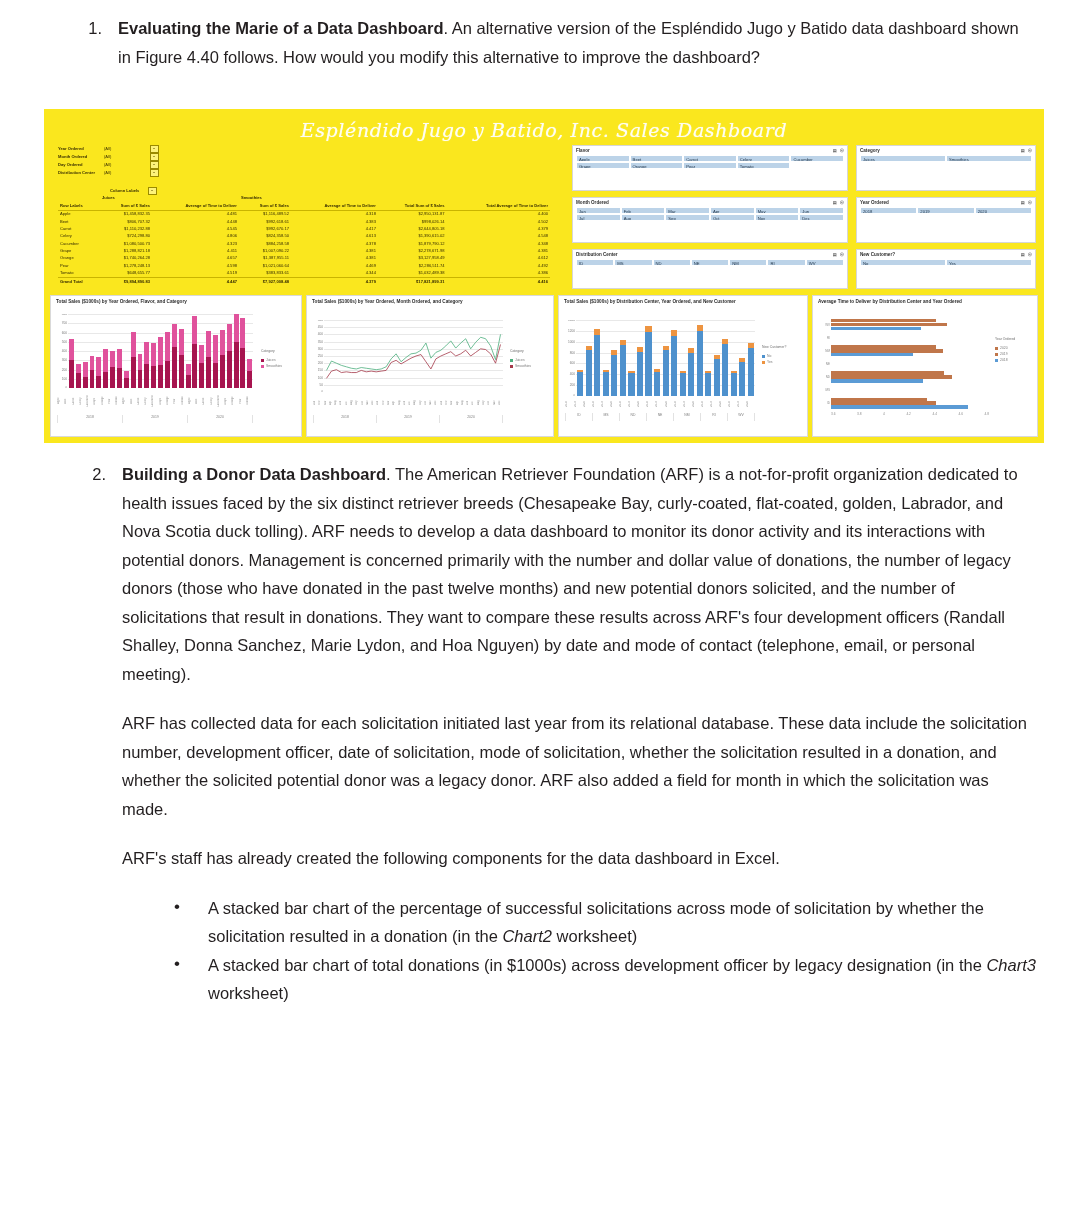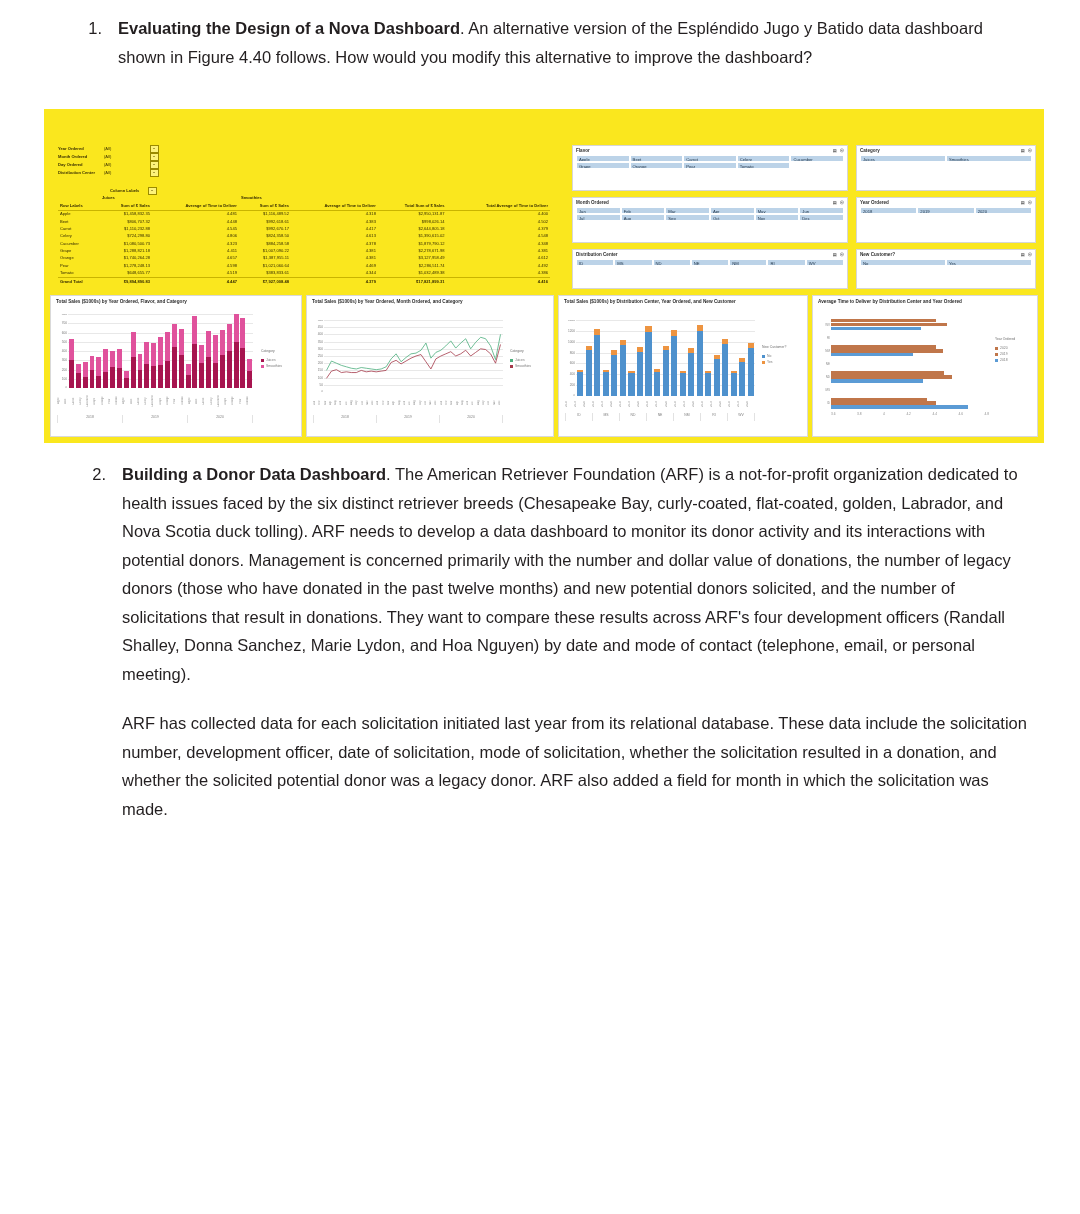--- a/index.html
+++ b/index.html
@@ -303,26 +303,27 @@
   .lines-svg { position: absolute; left: 11px; top: 0; }
 </style>
 </head>
 <body>
 
 <div class="page">
 
   <div class="q-block" id="q1">
     <div class="q-num">1.</div>
     <div class="q-body">
-      <b>Evaluating the Design of a Nova Dashboard</b><span>. An alternative version of the Espléndido Jugo y Batido data dashboard shown in Figure 4.40 follows. How would you modify this alternative to improve the dashboard?</span>
+      <b>Evaluating the Marie of a Data Dashboard</b><span>. An alternative version of the Espléndido Jugo y Batido data dashboard shown in Figure 4.40 follows. How would you modify this alternative to improve the dashboard?</span>
     </div>
   </div>
 
   <div id="dashboard">
 
+    <div class="dash-title">Espléndido Jugo y Batido, Inc. Sales Dashboard</div>
 
     <div id="pivot">
       <div class="pv-filters">
         <div class="pv-frow">
           <span class="pv-fname">Year Ordered</span>
           <span class="pv-fval">(All)</span>
           <span class="pv-drop"></span>
         </div>
         <div class="pv-frow">
           <span class="pv-fname">Month Ordered</span>
@@ -1049,18 +1050,21 @@
 
   </div>
 
   <div class="q-block" id="q2">
     <div class="q-num">2.</div>
     <div class="q-body">
       <div class="para">
         <b>Building a Donor Data Dashboard</b><span>. The American Retriever Foundation (ARF) is a not-for-profit organization dedicated to health issues faced by the six distinct retriever breeds (Chesapeake Bay, curly-coated, flat-coated, golden, Labrador, and Nova Scotia duck tolling). ARF needs to develop a data dashboard to monitor its donor activity and its interactions with potential donors. Management is concerned primarily with the number and dollar value of donations, the number of legacy donors (those who have donated in the past twelve months) and new potential donors solicited, and the number of solicitations that result in donations. They want to compare these results across ARF's four development officers (Randall Shalley, Donna Sanchez, Marie Lydon, and Hoa Nguyen) by date and mode of contact (telephone, email, or personal meeting).</span>
       </div>
       <div class="para">ARF has collected data for each solicitation initiated last year from its relational database. These data include the solicitation number, development officer, date of solicitation, mode of solicitation, whether the solicitation resulted in a donation, and whether the solicited potential donor was a legacy donor. ARF also added a field for month in which the solicitation was made.</div>
+      <div class="para">ARF's staff has already created the following components for the data dashboard in Excel.</div>
       <ul class="bullets" id="q2-bullets">
+          <li><span>A stacked bar chart of the percentage of successful solicitations across mode of solicitation by whether the solicitation resulted in a donation (in the </span><span class="ital">Chart2</span><span> worksheet)</span></li>
+          <li><span>A stacked bar chart of total donations (in $1000s) across development officer by legacy designation (in the </span><span class="ital">Chart3</span><span> worksheet)</span></li>
         </ul>
     </div>
   </div>
 
 </div>
 
 </body></html>

